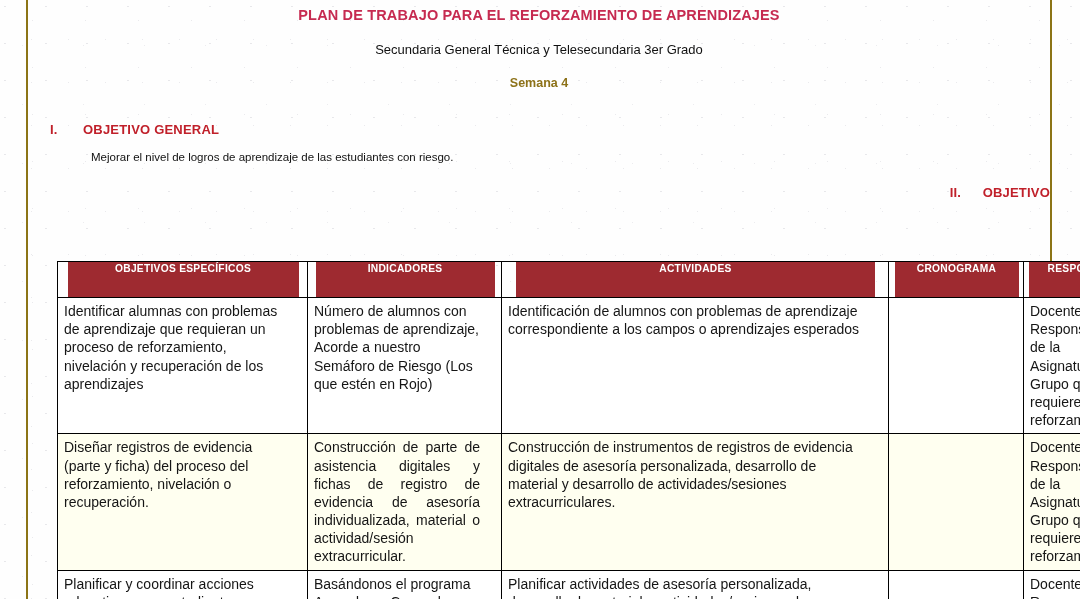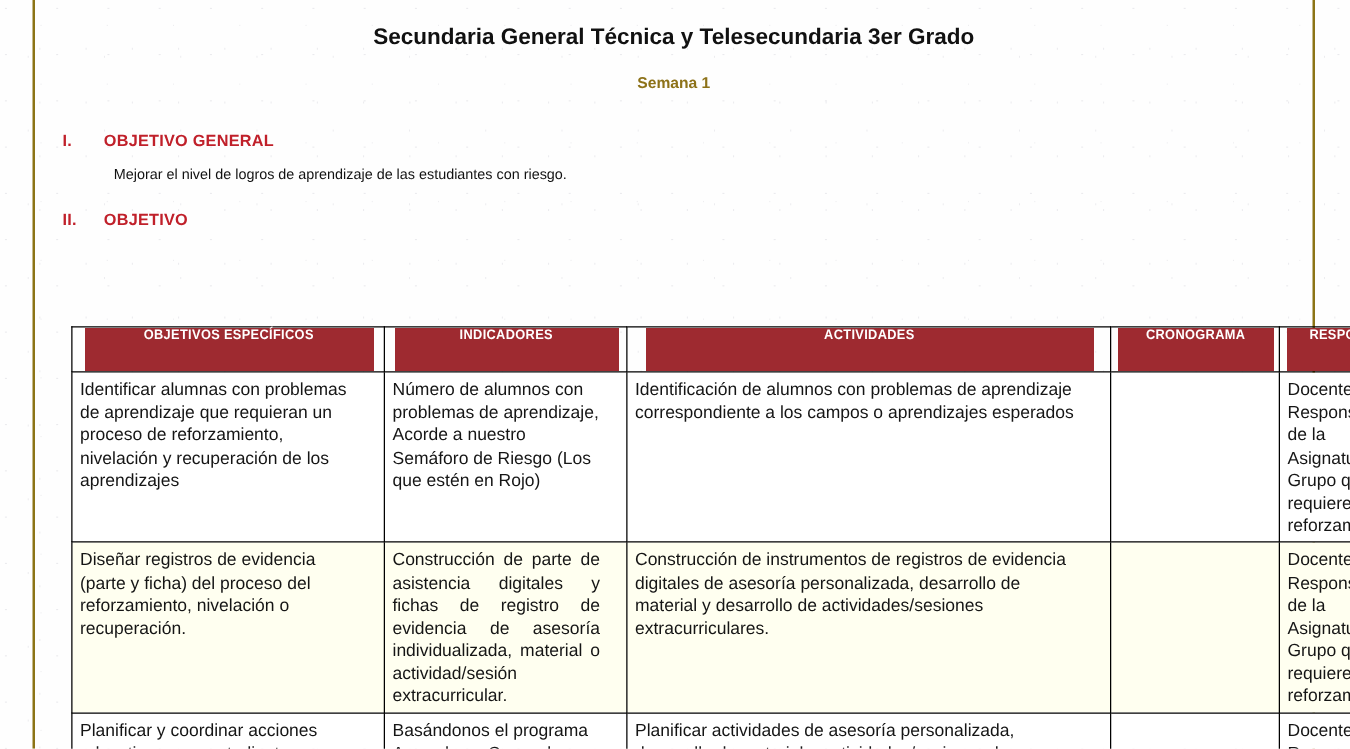--- a/index.html
+++ b/index.html
@@ -53,22 +53,22 @@
   .title-block { text-align: center; }
   .doc-title {
     color: #c62a50;
     font-weight: bold;
     font-size: 14.5px;
     letter-spacing: 0.15px;
     padding-top: 7px;
   }
   .doc-subtitle {
     color: #111111;
-    font-weight: bold;
-    font-size: 18px;
+    font-weight: normal;
+    font-size: 13px;
     padding-top: 19px;
   }
   .doc-year, .doc-week {
     color: #8d7219;
     font-weight: bold;
     font-size: 12.5px;
   }
   .doc-year { padding-top: 20px; }
   .doc-week { padding-top: 19px; }
 
@@ -88,21 +88,21 @@
     box-sizing: border-box;
   }
   .section-label { padding-left: 25px; }
   .section-body {
     font-size: 11.5px;
     color: #111111;
     padding-left: 63px;
   }
   #sec-objetivo { margin-top: 32px; }
   #objetivo-text { margin-top: 14px; }
-  #sec-acciones { margin-top: 22px; }
+  #sec-acciones { margin-top: 22px; justify-content: flex-end; }
 
   
   .actions-table {
     position: absolute;
     left: 29px;
     top: 261px;
     width: 966px;
     border-collapse: collapse;
     table-layout: fixed;
   }
@@ -148,22 +148,23 @@
 <body>
 
 <div id="page">
 
   <div class="page-rule left"></div>
   <div class="page-rule right"></div>
 
   <div class="content">
 
     <div class="title-block">
+      <div class="doc-title">PLAN DE TRABAJO PARA EL REFORZAMIENTO DE APRENDIZAJES</div>
       <div class="doc-subtitle">Secundaria General Técnica y Telesecundaria 3er Grado</div>
-      <div class="doc-week">Semana 1</div>
+      <div class="doc-week">Semana 4</div>
     </div>
 
     <div class="section-heading" id="sec-objetivo">
       <span class="section-numeral">I.</span>
       <span class="section-label">OBJETIVO GENERAL</span>
     </div>
     <div class="section-body" id="objetivo-text">Mejorar el nivel de logros de aprendizaje de las estudiantes con riesgo.</div>
 
     <div class="section-heading" id="sec-acciones">
       <span class="section-numeral">II.</span>

